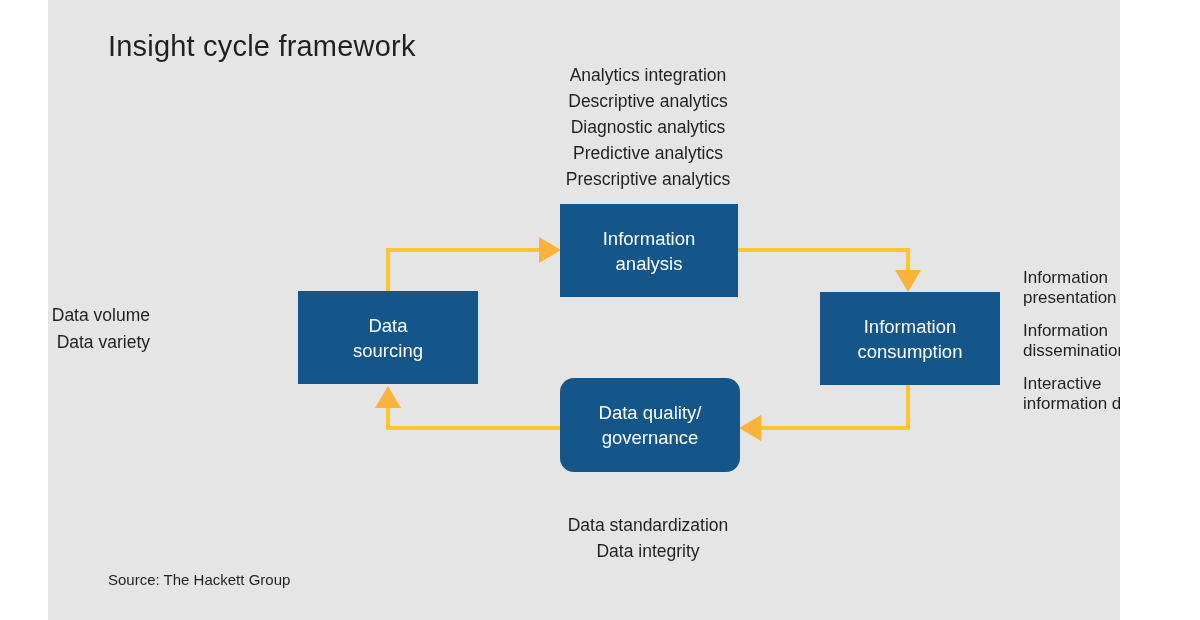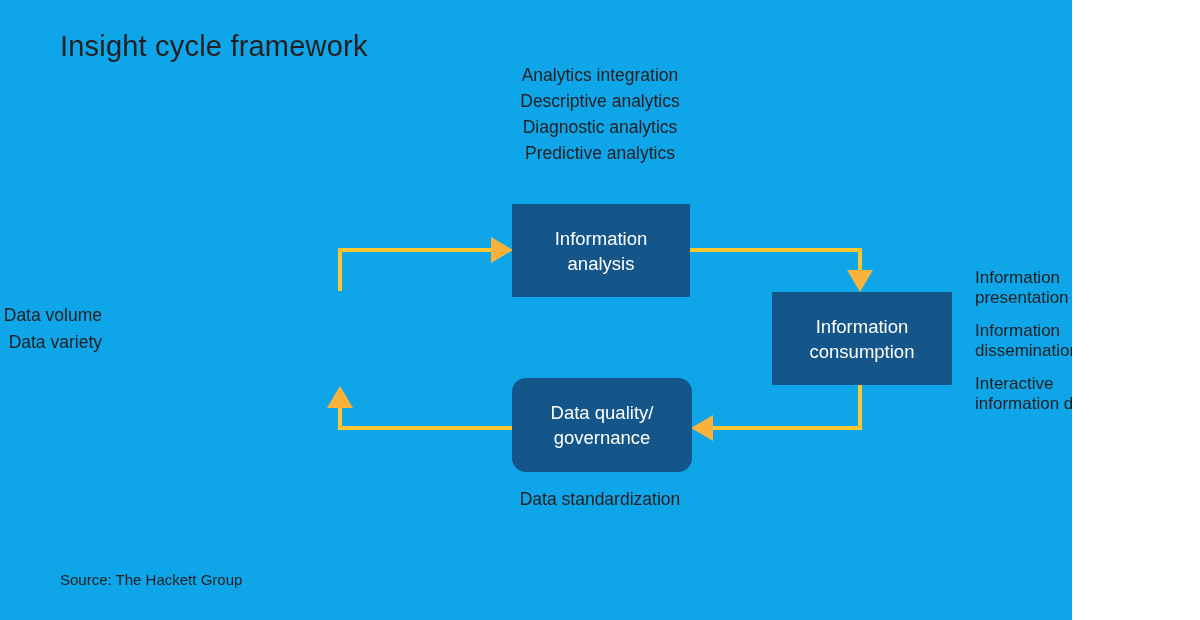--- a/index.html
+++ b/index.html
@@ -6,24 +6,25 @@
     --box:#15568A;
     --arrow:#FDC52F;
     --arrowhead:#FBB23B;
     --text:#231F20;
   }
   *{margin:0;padding:0;box-sizing:border-box;}
   html,body{background:#ffffff;}
   .canvas{
     position:relative;
     width:1072px;height:620px;
-    background:#0ea5e9;
+    background:#e5e5e5;
     font-family:"Liberation Sans","DejaVu Sans",sans-serif;
     color:var(--text);
     overflow:hidden;
+    margin-left:48px;
   }
   .title{
     position:absolute;left:60px;top:30px;
     font-size:29px;letter-spacing:.2px;
     color:var(--text);
   }
   .arrows{
     position:absolute;left:0;top:0;width:1200px;height:620px;
     pointer-events:none;
   }
@@ -50,21 +51,21 @@
   .list{font-size:17.5px;line-height:26px;}
   .list-top{
     position:absolute;left:430px;top:62px;width:340px;
     text-align:center;
   }
   .list-left{
     position:absolute;right:970px;top:302px;width:220px;
     text-align:right;line-height:27px;
   }
   .list-bottom{
-    position:absolute;left:430px;top:486px;width:340px;
+    position:absolute;left:430px;top:512px;width:340px;
     text-align:center;
   }
   .list-right{
     position:absolute;left:975px;top:268px;width:215px;
     text-align:left;font-size:17px;line-height:20px;
   }
   .list-right .item{margin-bottom:13px;white-space:pre-line;}
   .source{
     position:absolute;left:60px;top:571px;
     font-size:15px;color:var(--text);
@@ -94,46 +95,50 @@
       <polyline class="arrow-line" points="512,428 340,428 340,406"></polyline>
       <polygon class="arrow-head" points="327,408 353,408 340,386"></polygon>
     </g>
   </svg>
 
   <div class="list list-top">
     <div>Analytics integration</div>
     <div>Descriptive analytics</div>
     <div>Diagnostic analytics</div>
     <div>Predictive analytics</div>
+    <div>Prescriptive analytics</div>
   </div>
 
   <div class="node analysis">Information
 analysis</div>
 
   <div class="list list-left">
     <div>Data volume</div>
     <div>Data variety</div>
   </div>
 
+  <div class="node sourcing">Data
+sourcing</div>
 
 
   <div class="node consumption">Information
 consumption</div>
 
   <div class="list-right">
     <div class="item">Information
 presentation</div>
     <div class="item">Information
 dissemination</div>
     <div class="item">Interactive
 information deliver</div>
   </div>
 
   <div class="node quality">Data quality/
 governance</div>
 
   <div class="list list-bottom">
     <div>Data standardization</div>
+    <div>Data integrity</div>
   </div>
 
   <div class="source">Source: The Hackett Group</div>
 
 </div>
 
 </body></html>

